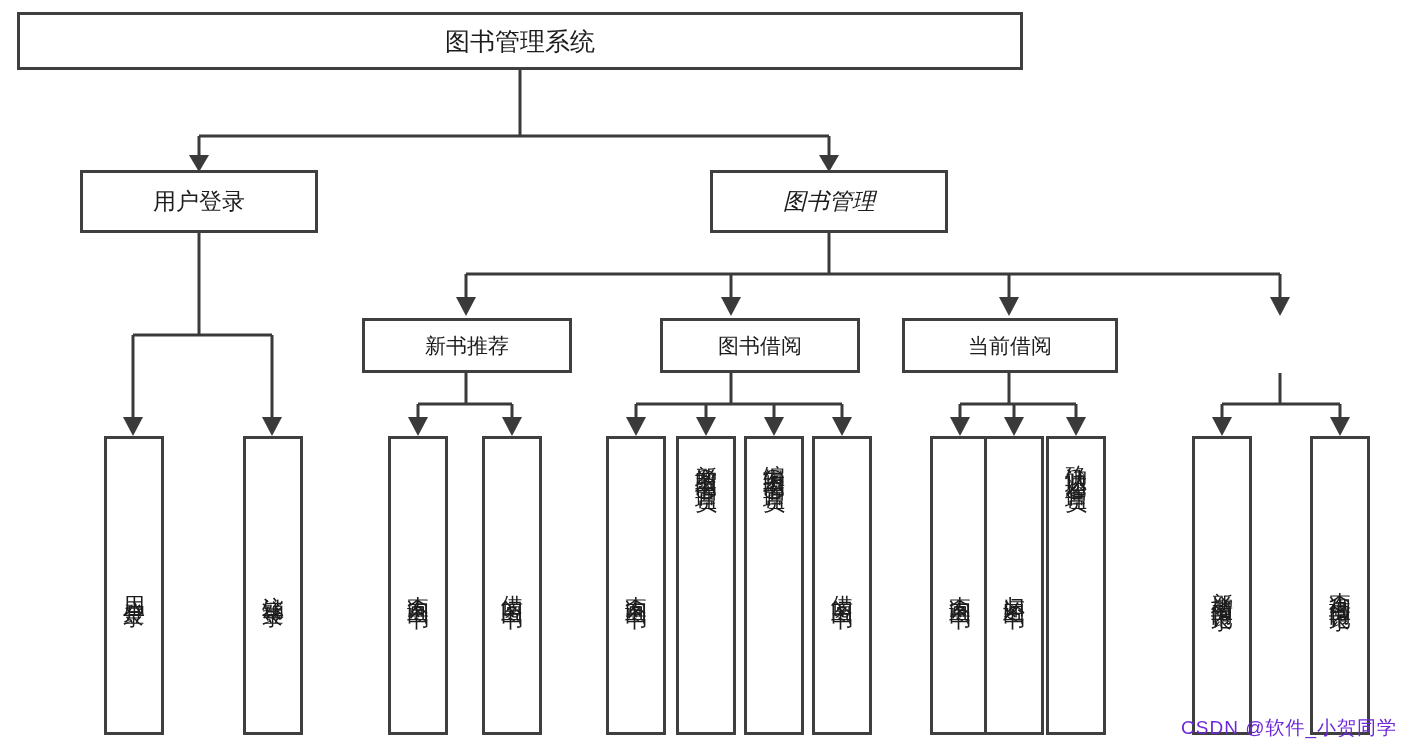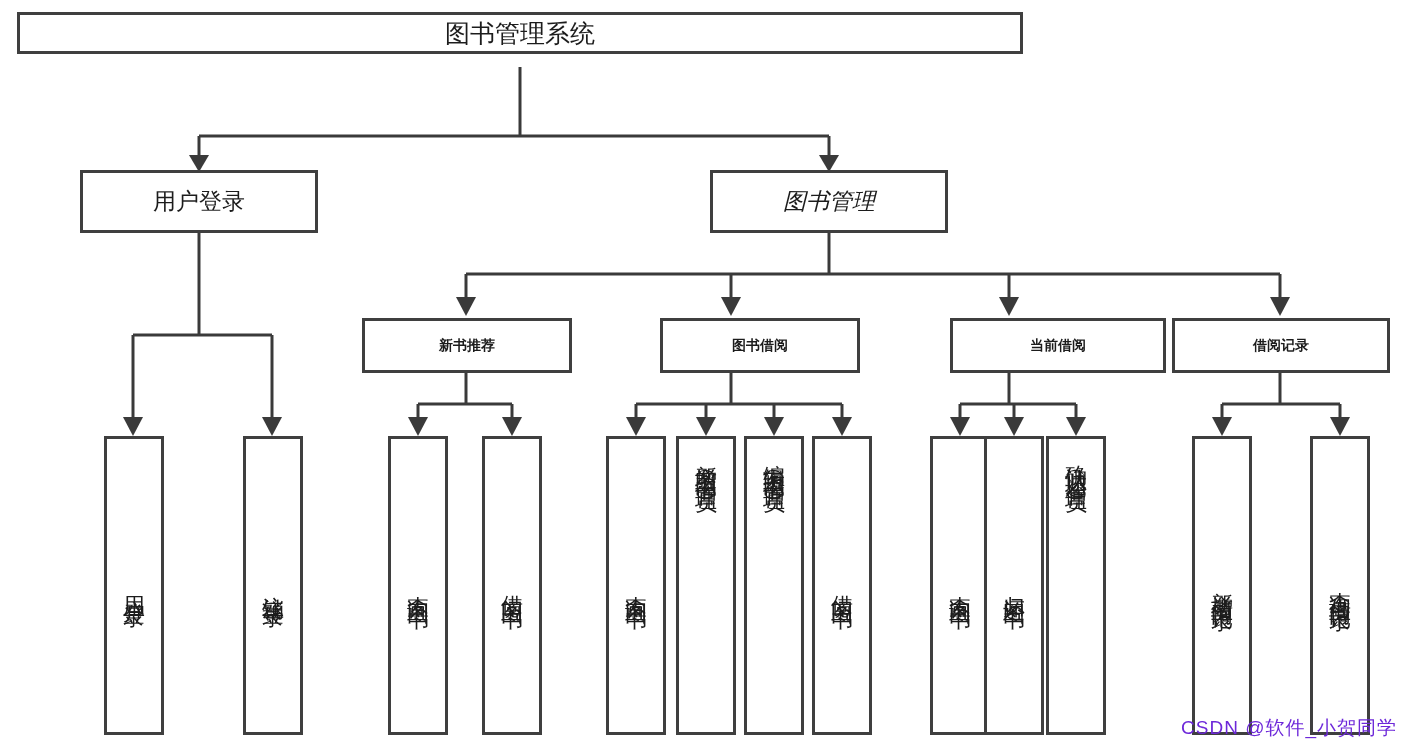--- a/index.html
+++ b/index.html
@@ -47,22 +47,21 @@
     justify-content: center;
     color: #1c1c1c;
   }
   .node.root {
     font-size: 25px;
   }
   .node.level2 {
     font-size: 23px;
   }
   .node.level3 {
-    font-size: 14px;
-    font-weight: bold;
+    font-size: 21px;
   }
   
   .node.leaf {
     align-items: flex-start;
     justify-content: center;
     padding-top: 8px;
   }
   .node.leaf .vtext {
     writing-mode: vertical-rl;
     text-orientation: upright;
@@ -150,42 +149,39 @@
     <polygon points="1066,417 1086,417 1076,436"></polygon>
 
     <line x1="1280" y1="373" x2="1280" y2="404"></line>
     <line x1="1222" y1="404" x2="1340" y2="404"></line>
     <line x1="1222" y1="404" x2="1222" y2="420"></line>
     <polygon points="1212,417 1232,417 1222,436"></polygon>
     <line x1="1340" y1="404" x2="1340" y2="420"></line>
     <polygon points="1330,417 1350,417 1340,436"></polygon>
   </svg>
 
-  <div class="node root" style="left:17px; top:12px; width:1006px; height:42px;">
+  <div class="node root" style="left:17px; top:12px; width:1006px; height:58px;">
     <span>图书管理系统</span>
   </div>
 
   <div class="node level2" style="left:80px; top:170px; width:238px; height:63px;">
     <span>用户登录</span>
   </div>
   <div class="node level2" style="left:710px; top:170px; width:238px; height:63px;font-style:italic;">
     <span>图书管理</span>
   </div>
 
   <div class="node level3" style="left:362px; top:318px; width:210px; height:55px;">
     <span>新书推荐</span>
   </div>
   <div class="node level3" style="left:660px; top:318px; width:200px; height:55px;">
     <span>图书借阅</span>
   </div>
-  <div class="node level3" style="left:902px; top:318px; width:216px; height:55px;margin-left:48px;">
+  <div class="node level3" style="left:902px; top:318px; width:216px; height:55px;">
     <span>当前借阅</span>
-  </div>
-  <div class="node level3" style="left:1172px; top:318px; width:218px; height:55px;">
-    <span>借阅记录</span>
   </div>
 
   <div class="node leaf centered" style="left:104px; top:436px; width:60px; height:299px;">
     <span class="vtext">用户登录</span>
   </div>
   <div class="node leaf centered" style="left:243px; top:436px; width:60px; height:299px;">
     <span class="vtext">注销登录</span>
   </div>
 
   <div class="node leaf centered" style="left:388px; top:436px; width:60px; height:299px;">

